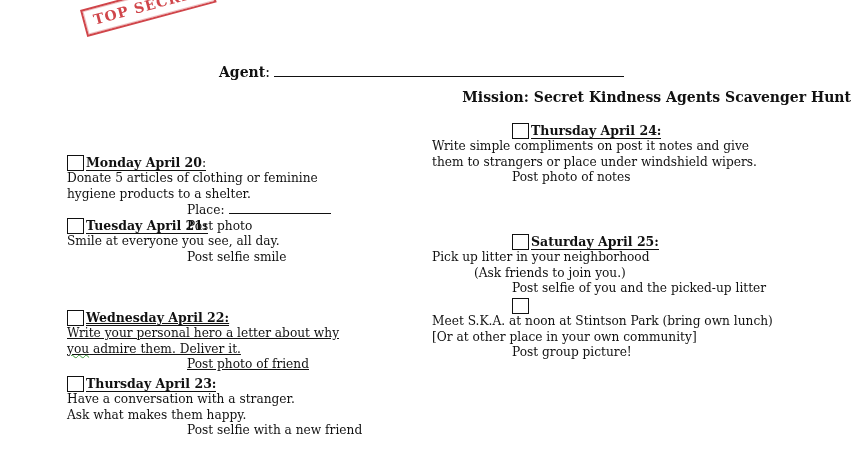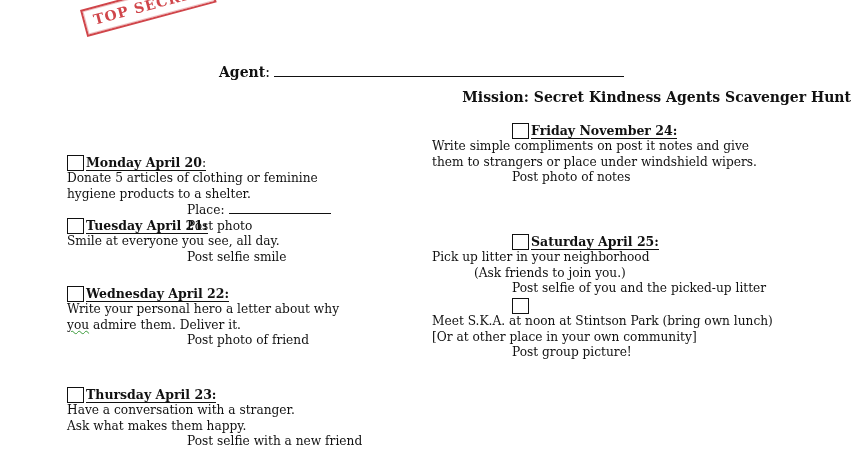--- a/index.html
+++ b/index.html
@@ -52,44 +52,44 @@
 
 <div class="day" style="left:67px; top:216px;">
   <div class="head">
       <span class="cb"></span>
       <span class="title">Tuesday April 21:</span>
     </div>
   <div class="txt">Smile at everyone you see, all day.</div>
   <div class="txt ind">Post selfie smile</div>
 </div>
 
-<div class="day" style="left:67px; top:284px;">
+<div class="day" style="left:67px; top:308px;text-decoration:underline;">
   <div class="head">
       <span class="cb"></span>
       <span class="title">Wednesday April 22:</span>
     </div>
   <div class="txt">Write your personal hero a letter about why</div>
   <div class="txt"><span class="squig">you</span><span> admire them. Deliver it.</span></div>
   <div class="txt ind">Post photo of friend</div>
 </div>
 
-<div class="day" style="left:67px; top:385px;">
+<div class="day" style="left:67px; top:374px;">
   <div class="head">
       <span class="cb"></span>
       <span class="title">Thursday April 23:</span>
     </div>
   <div class="txt">Have a conversation with a stranger.</div>
   <div class="txt">Ask what makes them happy.</div>
   <div class="txt ind">Post selfie with a new friend</div>
 </div>
 
 <div class="day" style="left:432px; top:121px;">
   <div class="head" style="padding-left:80px">
       <span class="cb"></span>
-      <span class="title">Friday November 24:</span>
+      <span class="title">Thursday April 24:</span>
     </div>
   <div class="txt">Write simple compliments on post it notes and give</div>
   <div class="txt">them to strangers or place under windshield wipers.</div>
   <div class="txt ind3">Post photo of notes</div>
 </div>
 
 <div class="day" style="left:432px; top:232px;">
   <div class="head" style="padding-left:80px">
       <span class="cb"></span>
       <span class="title">Saturday April 25:</span>

